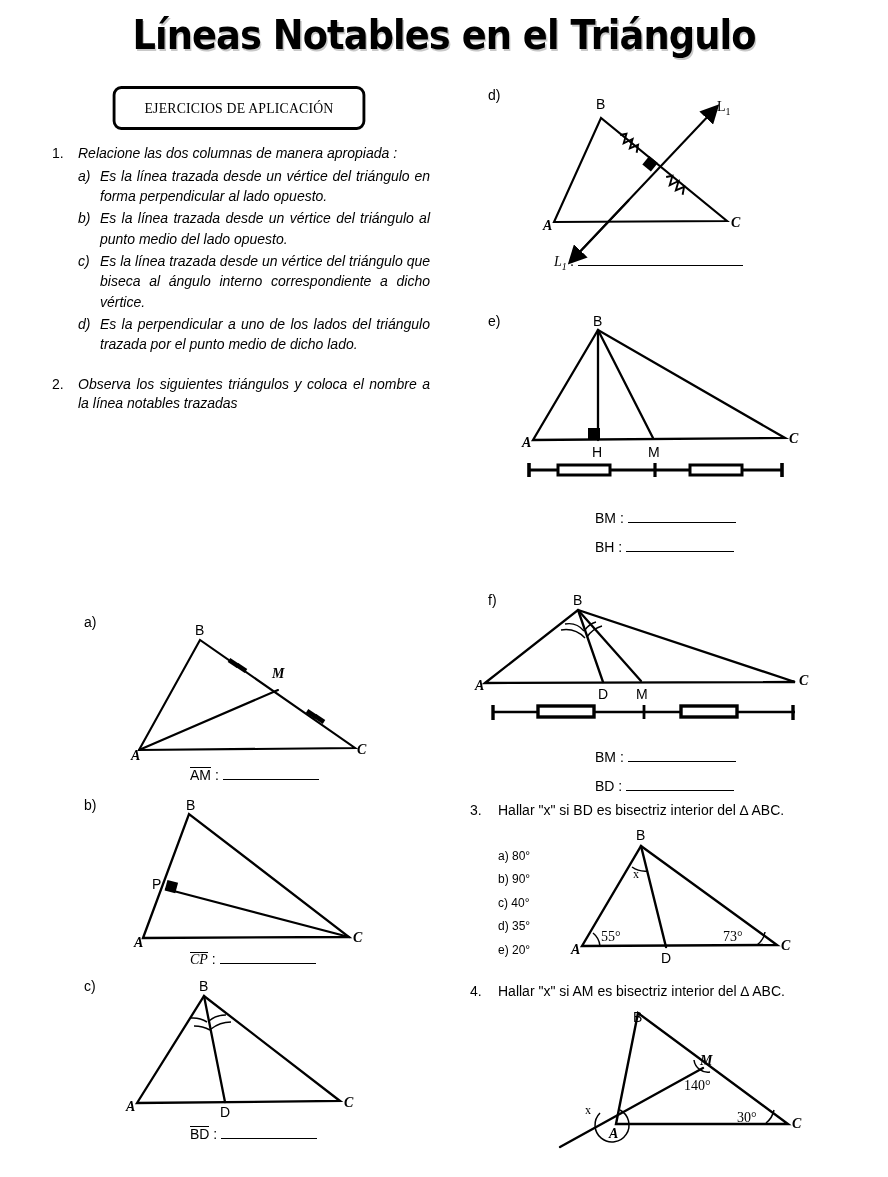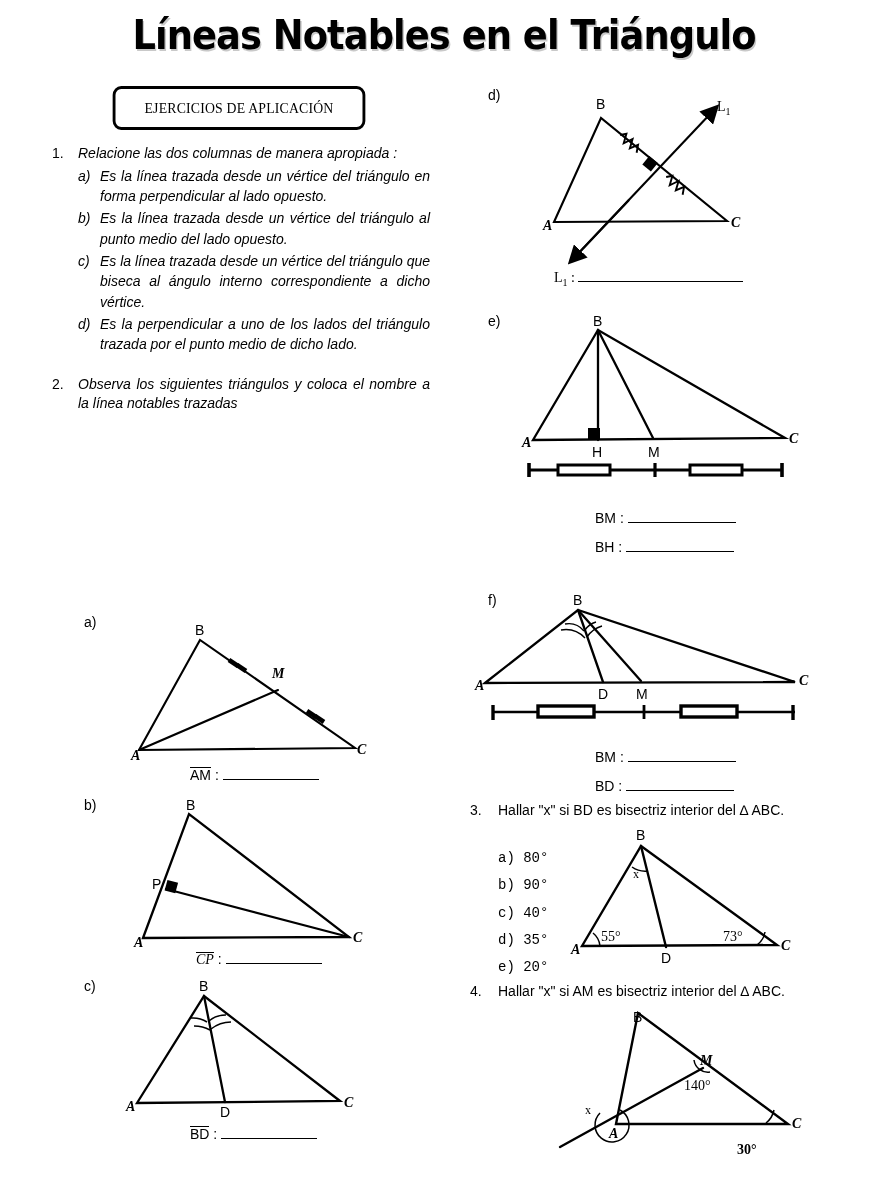--- a/index.html
+++ b/index.html
@@ -144,23 +144,22 @@
   .blank {
     display: inline-block;
     border-bottom: 1.3px solid #000;
     height: 13px;
     vertical-align: baseline;
   }
 
   
   .opts {
     position: absolute;
-    font-size: 14px;
+    font-size: 12px;
     line-height: 1.95;
-    font-family: Liberation Mono, monospace;
   }
 
   svg { display: block; overflow: visible; }
   .fig { position: absolute; }
 </style>
 </head>
 <body>
 
 <div id="page">
 
@@ -238,21 +237,21 @@
         <path d="M143,938 L189,814 L349,937 Z"></path>
         <path d="M349,937 L166,889"></path>
       </g>
       <rect x="166" y="881" width="11" height="11" transform="rotate(15,171,886)" fill="#000"></rect>
     </svg>
   </div>
   <div class="vlabel" style="left:134px; top:935px;">A</div>
   <div class="vlabel-up" style="left:186px; top:797px;">B</div>
   <div class="vlabel" style="left:353px; top:930px;">C</div>
   <div class="vlabel-up" style="left:152px; top:876px;">P</div>
-  <div class="ans" style="left:190px; top:950px;margin-left:6px;">
+  <div class="ans" style="left:190px; top:950px;">
     <span class="ovl" style="font-family:'Liberation Serif',serif;font-style:italic;">CP</span>
     <span>:</span>
     <span class="blank" style="width:96px;"></span>
   </div>
 
   <div class="fig-letter" style="left:84px; top:978px;">c)</div>
   <div class="fig">
     <svg width="888" height="1177" style="position:absolute;left:0;top:0;pointer-events:none;">
       <g fill="none" stroke="#000" stroke-width="2.3" stroke-linecap="round">
         <path d="M137,1103 L204,996 L340,1101 Z"></path>
@@ -295,21 +294,21 @@
       </g>
       <rect x="645" y="158" width="11" height="11" transform="rotate(39,650,163)" fill="#000"></rect>
     </svg>
   </div>
   <div class="vlabel-up" style="left:596px; top:96px;">B</div>
   <div class="vlabel" style="left:543px; top:218px;">A</div>
   <div class="vlabel" style="left:731px; top:215px;">C</div>
   <div class="vlabel-up" style="left:717px; top:99px; font-family:'Liberation Serif',serif;">
     <span>L</span><sub style="font-size:10px;">1</sub>
   </div>
-  <div class="ans" style="left:554px; top:268px; font-family:'Liberation Serif',serif;">
+  <div class="ans" style="left:554px; top:252px; font-family:'Liberation Serif',serif;font-style:italic;">
     <span>L</span><sub style="font-size:10px;">1</sub>
     <span>:</span>
     <span class="blank" style="width:165px;"></span>
   </div>
 
   <div class="fig-letter" style="left:488px; top:313px;">e)</div>
   <div class="fig">
     <svg width="888" height="1177" style="position:absolute;left:0;top:0;pointer-events:none;">
       <g fill="none" stroke="#000" stroke-width="2.3" stroke-linecap="round">
         <path d="M533,440 L598,330 L785,438 Z"></path>
@@ -440,15 +439,15 @@
         <path d="M766,1123 A 22 22 0 0 0 774,1110"></path>
       </g>
     </svg>
   </div>
   <div class="vlabel-up" style="left:633px; top:1009px;">B</div>
   <div class="vlabel" style="left:609px; top:1126px;">A</div>
   <div class="vlabel" style="left:792px; top:1116px;">C</div>
   <div class="vlabel" style="left:700px; top:1053px;">M</div>
   <div class="ang-label" style="left:585px; top:1103px; font-size:12px;">x</div>
   <div class="ang-label" style="left:684px; top:1078px;">140°</div>
-  <div class="ang-label" style="left:737px; top:1142px;font-weight:bold;">30°</div>
+  <div class="ang-label" style="left:737px; top:1110px;">30°</div>
 
 </div>
 
 </body></html>

